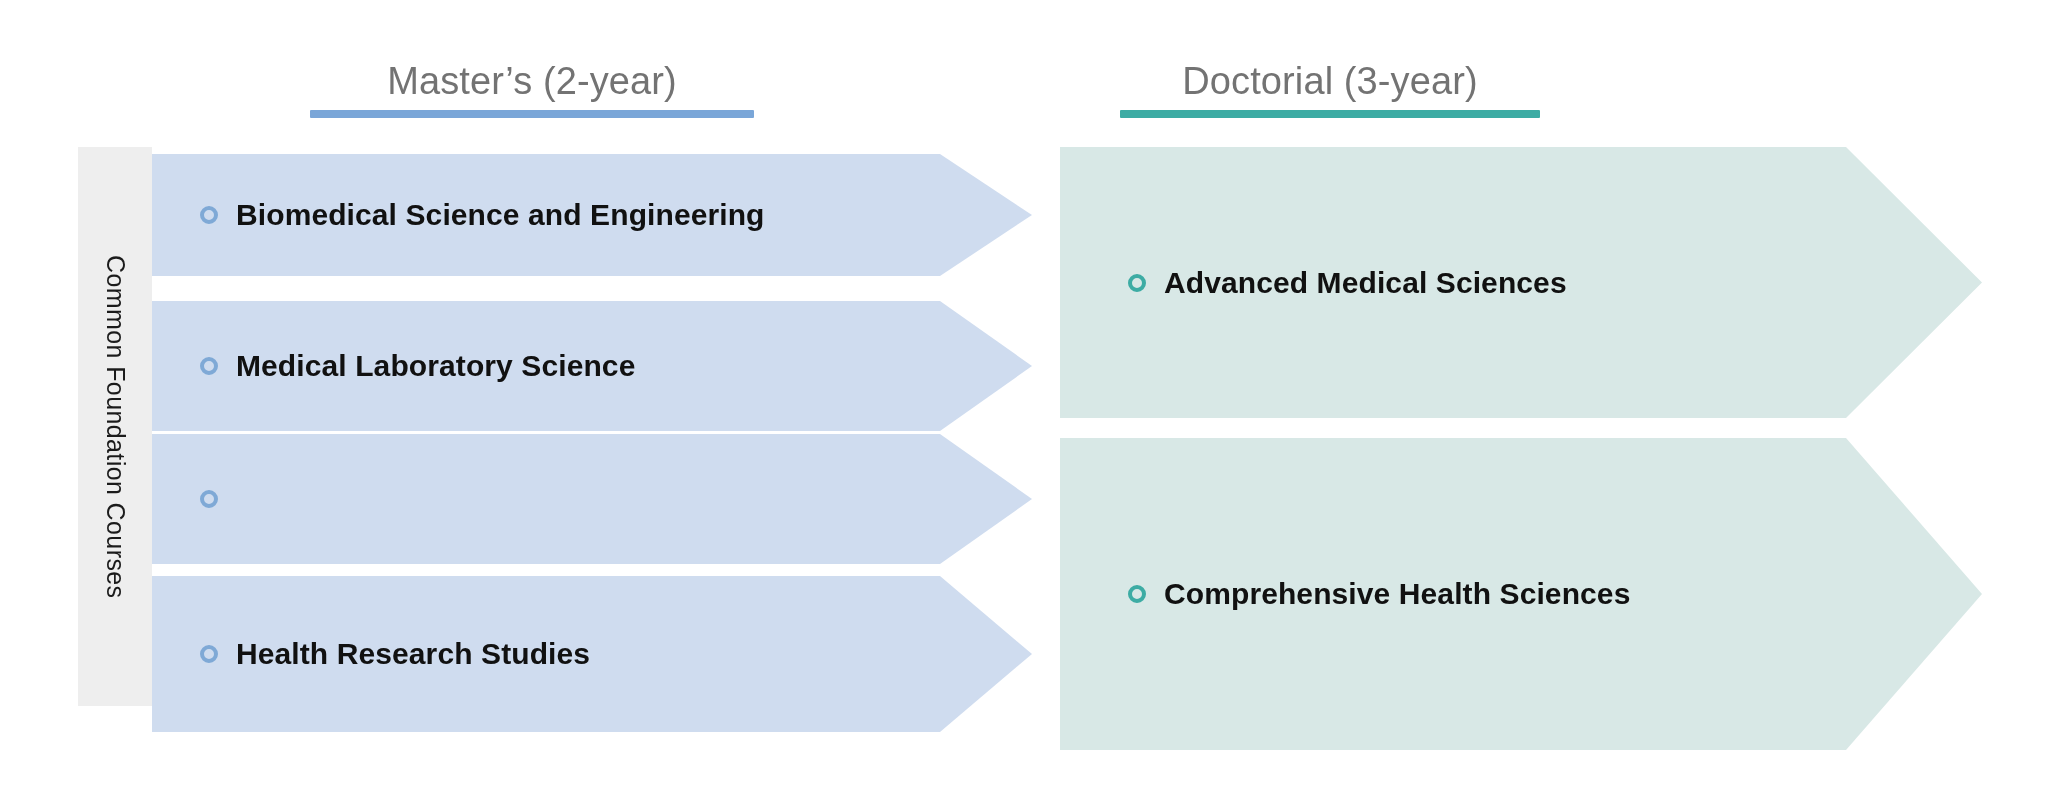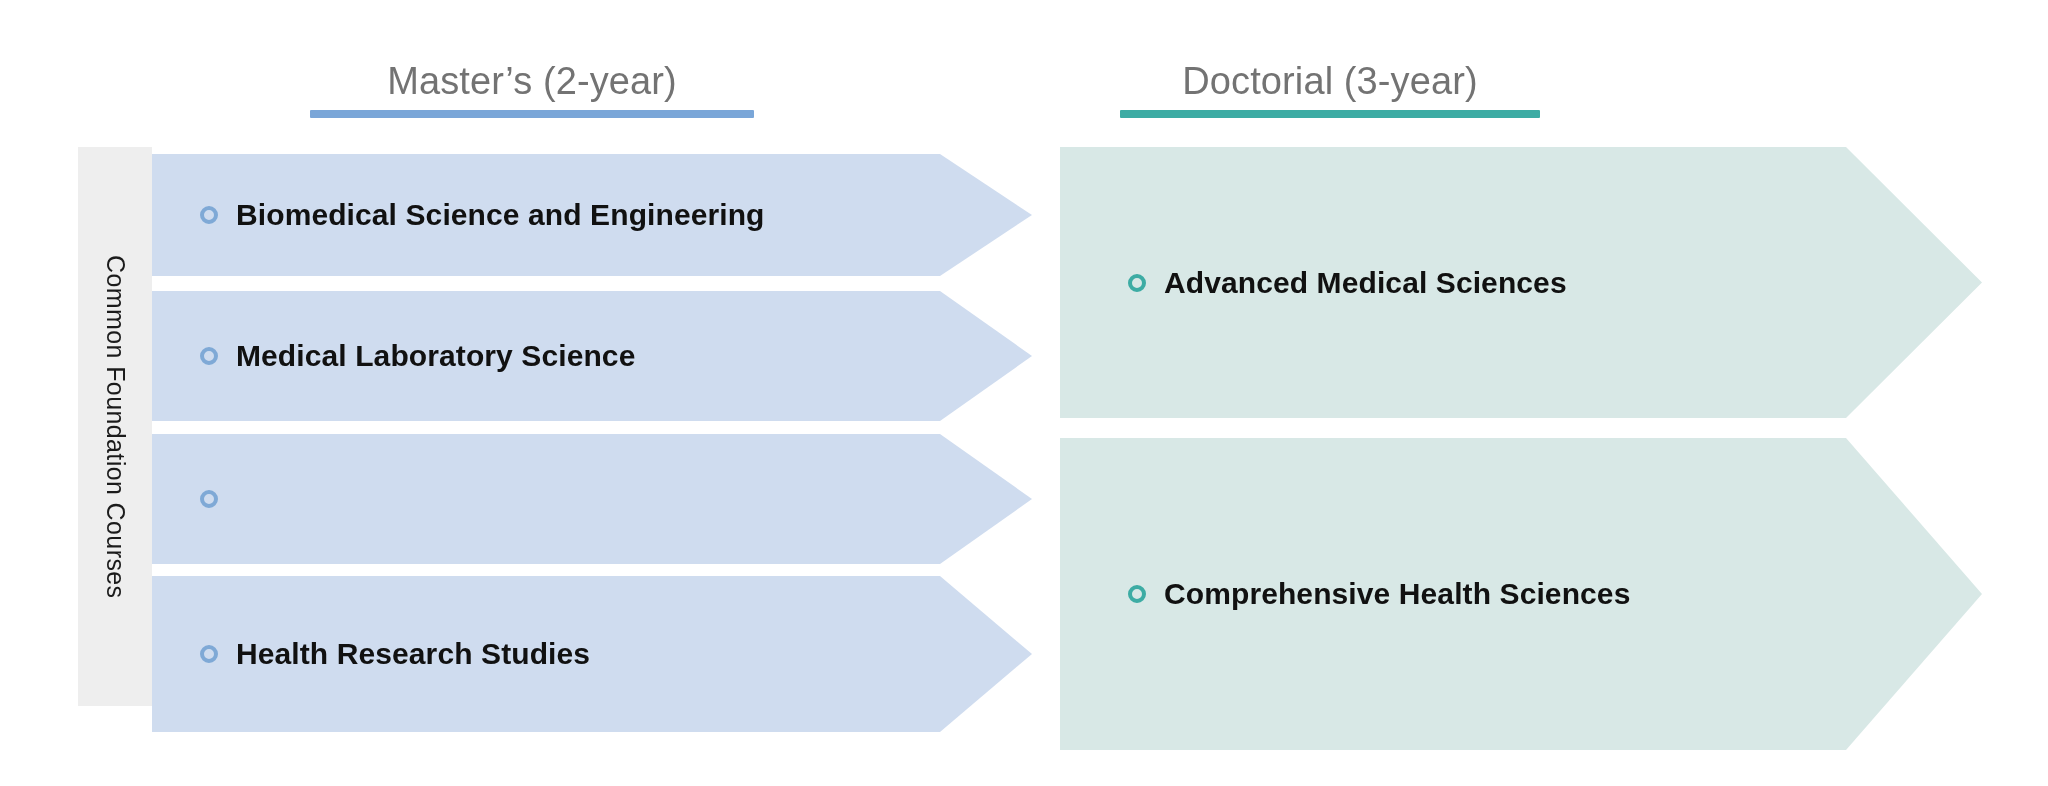--- a/index.html
+++ b/index.html
@@ -111,21 +111,21 @@
     color: #111111;
     white-space: nowrap;
     letter-spacing: 0.1px;
   }
 
   
   .masters-arrow { left: 152px; width: 880px; }
   .masters-arrow .bullet-ring { border: 4px solid #7fa9d6; }
 
   #masters-row-0 { top: 154px;  height: 122px; }
-  #masters-row-1 { top: 291px;  height: 130px; }
+  #masters-row-1 { top: 301px;  height: 130px; }
   #masters-row-2 { top: 434px;  height: 130px; }
   #masters-row-3 { top: 576px;  height: 156px; }
 
   
   .doctoral-arrow { left: 1050px; width: 922px; margin-left: 10px; }
   .doctoral-arrow .bullet-ring { border: 4px solid #3daca4; }
   .doctoral-arrow .arrow-label { margin-left: 68px; }
 
   #doctoral-row-0 { top: 147px;  height: 271px; }
   #doctoral-row-1 { top: 438px;  height: 312px; }

